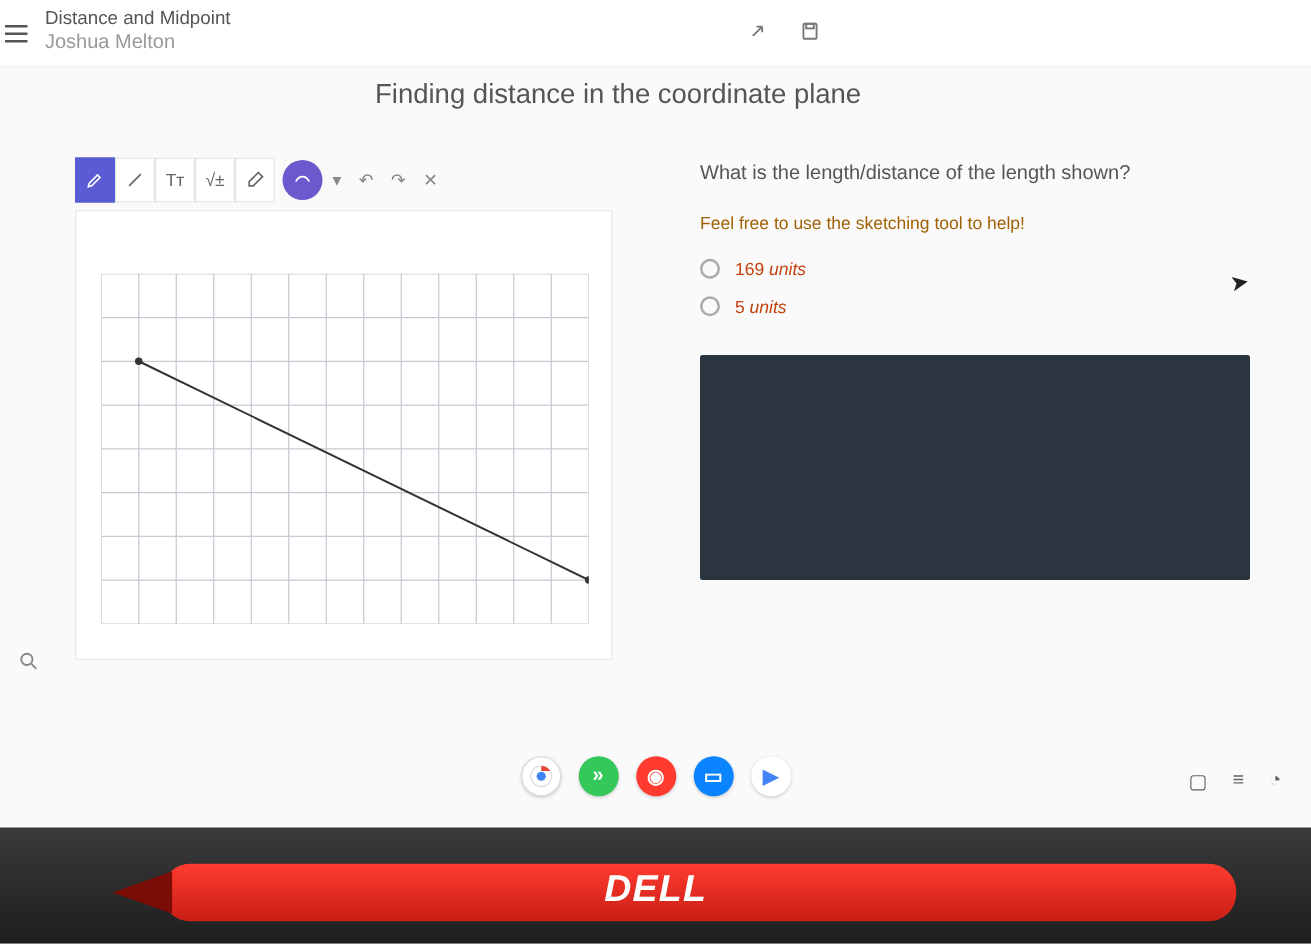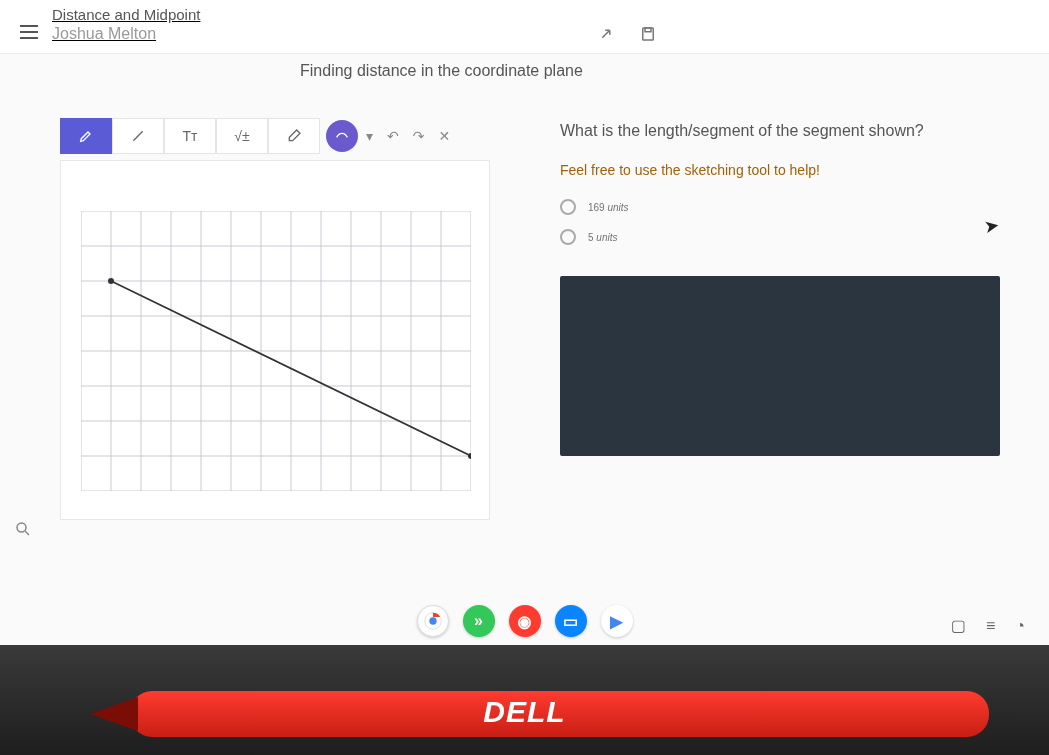--- a/index.html
+++ b/index.html
@@ -6,25 +6,24 @@
   body {
     font-family: Arial, Helvetica, sans-serif;
     background: #fafafa;
     width: 1049px;
     height: 755px;
     overflow: hidden;
     position: relative;
   }
   .header {
     display: flex;
-    align-items: flex-end;
-    padding: 6px 12px 10px 20px;
+    align-items: center;
+    padding: 6px 12px 10px 4px;
     border-bottom: 1px solid #eee;
     background: #fff;
-    text-decoration: underline;
   }
   .hamburger {
     width: 22px; height: 22px;
     display: flex; flex-direction: column; justify-content: center; gap: 4px;
     margin-right: 10px; margin-top: 4px;
     cursor: pointer;
   }
   .hamburger span { height: 2px; background: #555; width: 18px; }
   .title-block { flex: 0 0 auto; }
   .doc-title { font-size: 15px; color: #555; font-weight: 500; }
@@ -36,32 +35,32 @@
   }
   .hicon { width: 18px; height: 18px; color: #777; }
   .main {
     display: flex;
     padding: 20px 30px 0 60px;
     gap: 30px;
   }
   .left-col { flex: 0 0 470px; }
   .page-heading {
     text-align: left;
-    font-size: 16px;
+    font-size: 22px;
     color: #555;
     font-weight: 400;
     margin: 8px 0 18px 300px;
     width: 600px;
   }
   .toolbar {
     display: flex; align-items: center; gap: 0;
     margin-bottom: 6px;
   }
   .tbtn {
-    width: 52px; height: 36px;
+    width: 32px; height: 36px;
     border: 1px solid #e5e5e5;
     background: #fff;
     display: flex; align-items: center; justify-content: center;
     color: #666; font-size: 14px;
     cursor: pointer;
     text-align: center;
   }
   .tbtn.active {
     background: #5b5bd6; color: #fff; border-color: #5b5bd6;
   }
@@ -103,38 +102,38 @@
   }
   .options { list-style: none; }
   .option {
     display: flex; align-items: center; gap: 12px;
     padding: 7px 0; cursor: pointer;
   }
   .radio {
     width: 16px; height: 16px; border: 2px solid #aaa; border-radius: 50%;
     flex: 0 0 16px;
   }
-  .option-label { font-size: 10px; color: #737373; font-style: italic; }
+  .option-label { font-size: 14px; color: #c2410c; font-style: italic; }
   .option-label .num { font-style: normal; }
   .video-panel {
     margin-top: 24px;
     width: 440px; height: 180px;
     background: #2a3540;
     border-radius: 2px;
   }
   .cursor {
     position: absolute;
     top: 215px; right: 50px;
     font-size: 18px; color: #222;
     transform: rotate(-10deg);
   }
   
   .shelf {
     position: absolute; left: 0; right: 0; bottom: 0;
-    height: 110px;
+    height: 93px;
     background: linear-gradient(#3a3a3a, #1e1e1e);
   }
   .pen {
     position: absolute; left: 130px; right: 60px; bottom: 18px; height: 46px;
     background: linear-gradient(#ff3b30, #c81e14);
     border-radius: 22px;
   }
   .pen::before {
     content: ""; position: absolute; left: -40px; top: 6px;
     width: 48px; height: 34px; background: #7a0d06;
@@ -264,21 +263,21 @@
             <line y1="0" y2="0" x1="0" x2="390"></line>
           </g>
         <line class="segment" id="segment-line" x1="30" y1="70" x2="390" y2="245"></line>
         <circle class="point" id="pt-a" r="3" cx="30" cy="70"></circle>
         <circle class="point" id="pt-b" r="3" cx="390" cy="245"></circle>
       </svg>
     </div>
   </div>
 
   <div class="right-col">
-    <div class="question-text">What is the length/segment of the segment shown?</div>
+    <div class="question-text">What is the length/distance of the length shown?</div>
     <div class="hint-text">Feel free to use the sketching tool to help!</div>
     <ul class="options" id="options">
         <li class="option">
           <span class="radio"></span>
           <span class="option-label"><span class="num">169</span> units</span>
         </li>
         <li class="option">
           <span class="radio"></span>
           <span class="option-label"><span class="num">5</span> units</span>
         </li>

